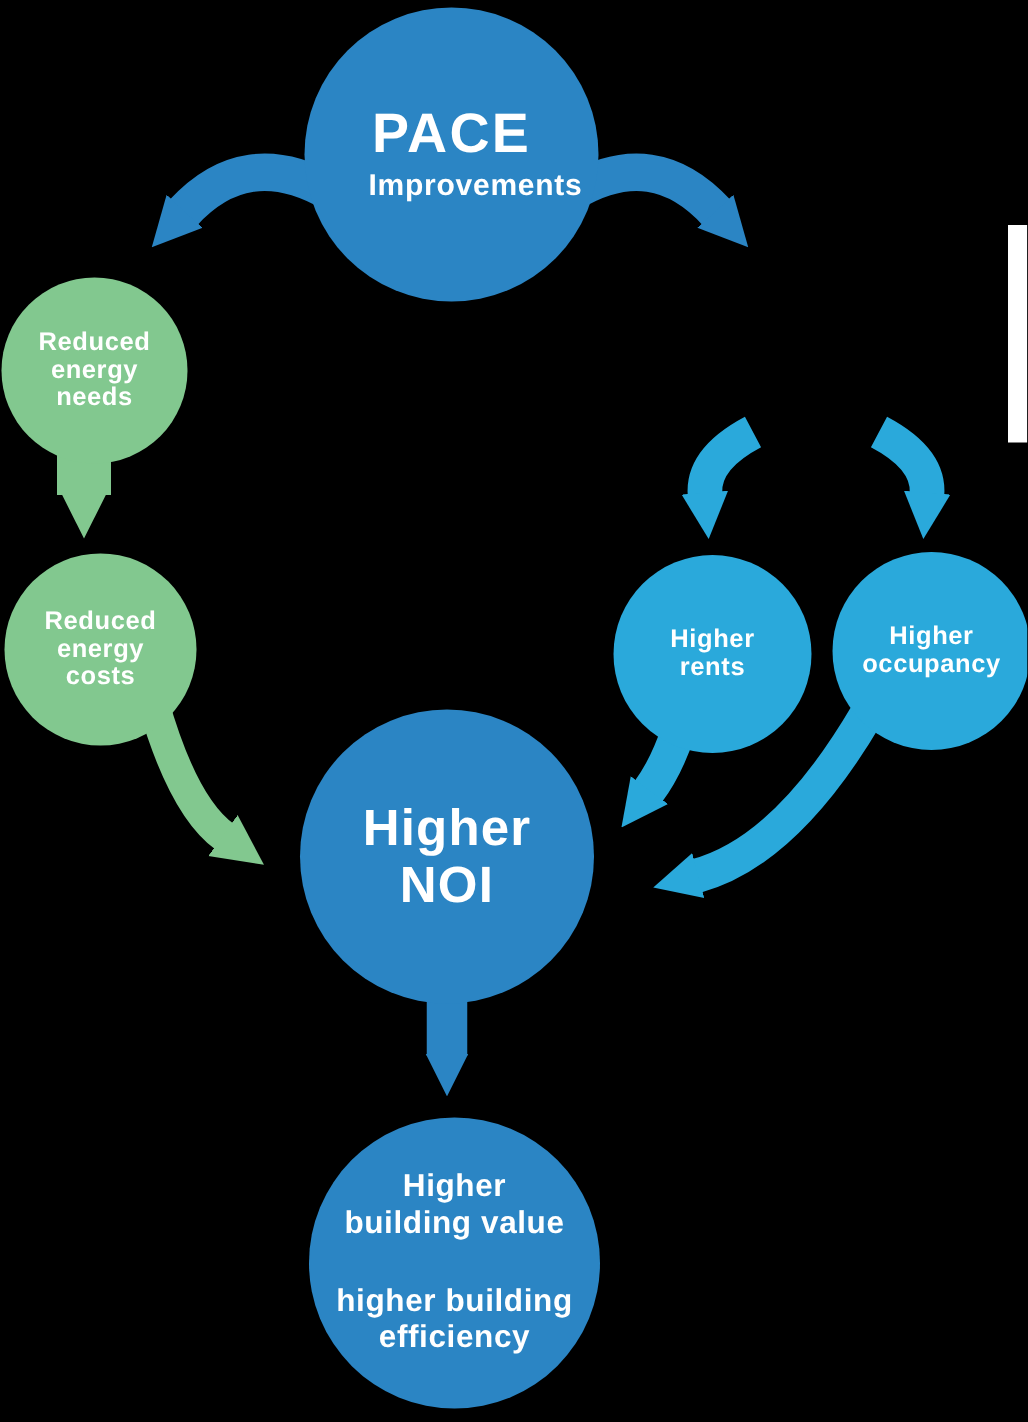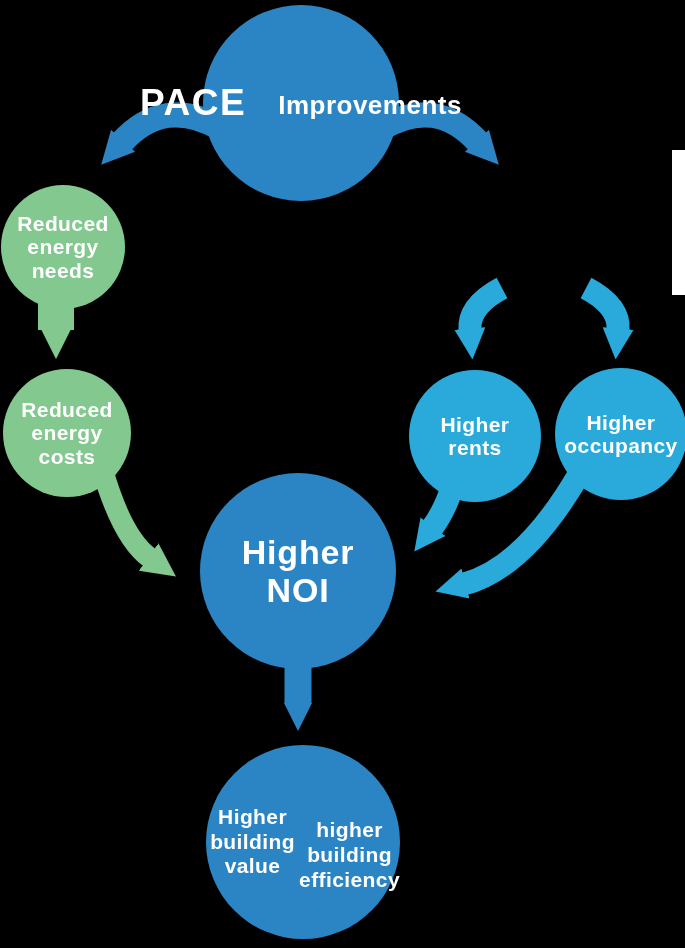--- a/index.html
+++ b/index.html
@@ -18,49 +18,49 @@
   #arrow-layer {
     position: absolute;
     left: 0; top: 0;
     z-index: 1;
   }
   .node {
     position: absolute;
     border-radius: 50%;
     z-index: 2;
     display: flex;
-    flex-direction: row;
+    flex-direction: column;
     align-items: center;
     justify-content: center;
     text-align: center;
   }
   .node.dark  { background: #2B85C4; }
   .node.light { background: #2AA9DB; }
   .node.green { background: #82C88F; }
   .label {
     color: #FFFFFF;
     font-weight: bold;
     white-space: pre-line;
     letter-spacing: 0.4px;
   }
   .label.small {
-    font-size: 21px;
+    font-size: 17px;
     line-height: 1.1;
   }
   .pace-title {
     color: #FFFFFF;
     font-weight: bold;
     font-size: 37px;
     letter-spacing: 1.5px;
     line-height: 1.05;
   }
   .pace-sub {
     color: #FFFFFF;
     font-weight: bold;
-    font-size: 26px;
+    font-size: 20px;
     letter-spacing: 0.5px;
     margin-top: 4px;
     margin-left: 32px;
   }
   .label.noi {
     font-size: 34px;
     line-height: 1.12;
     letter-spacing: 0.8px;
   }
   .label.outcome {

